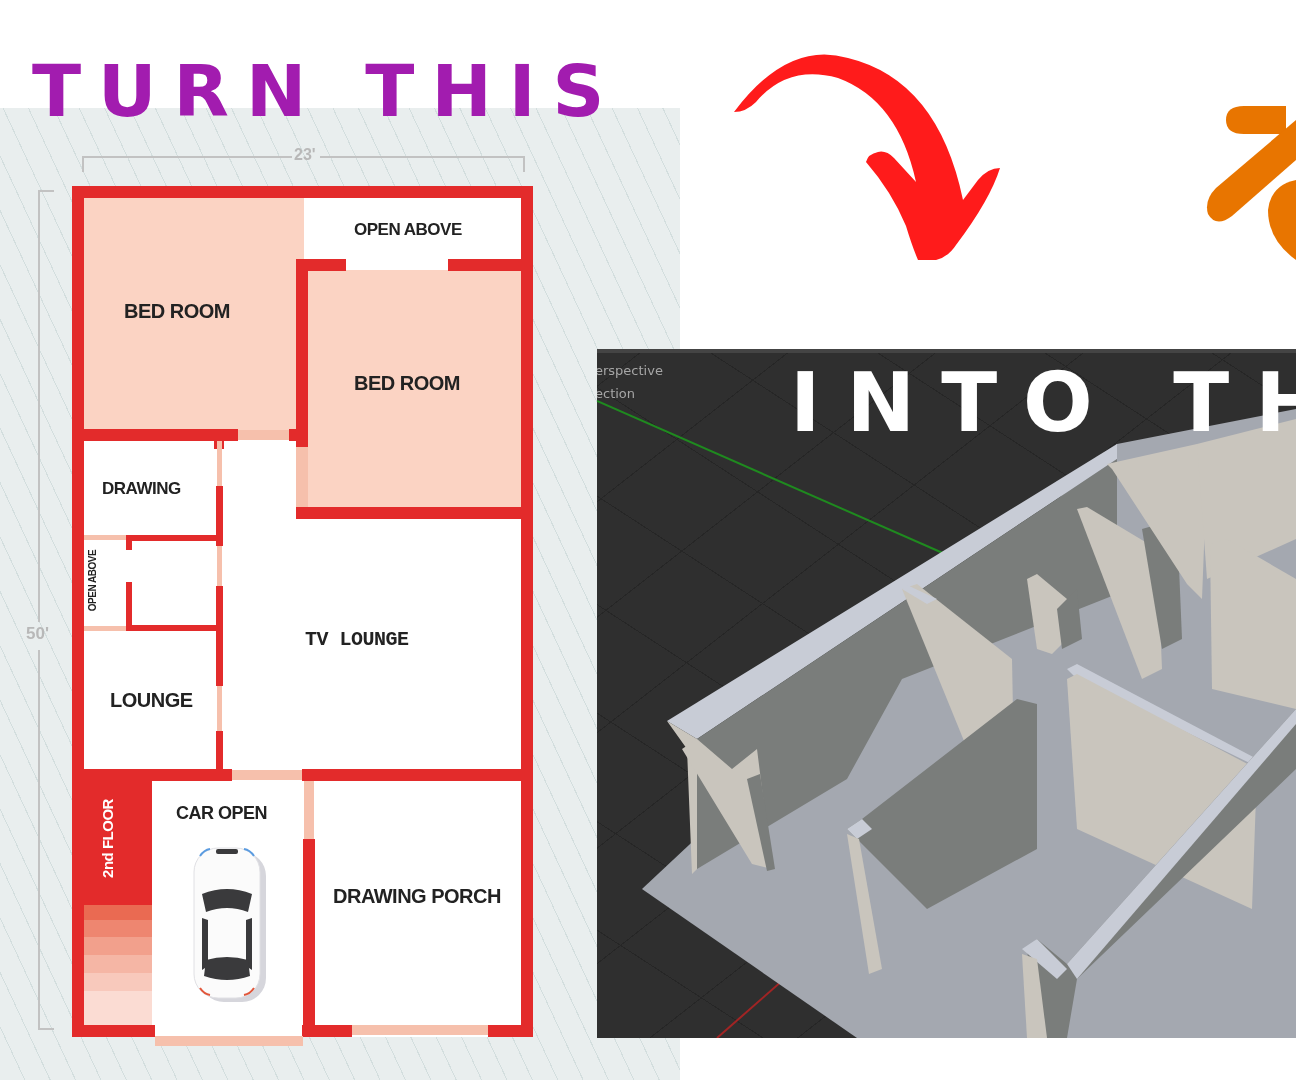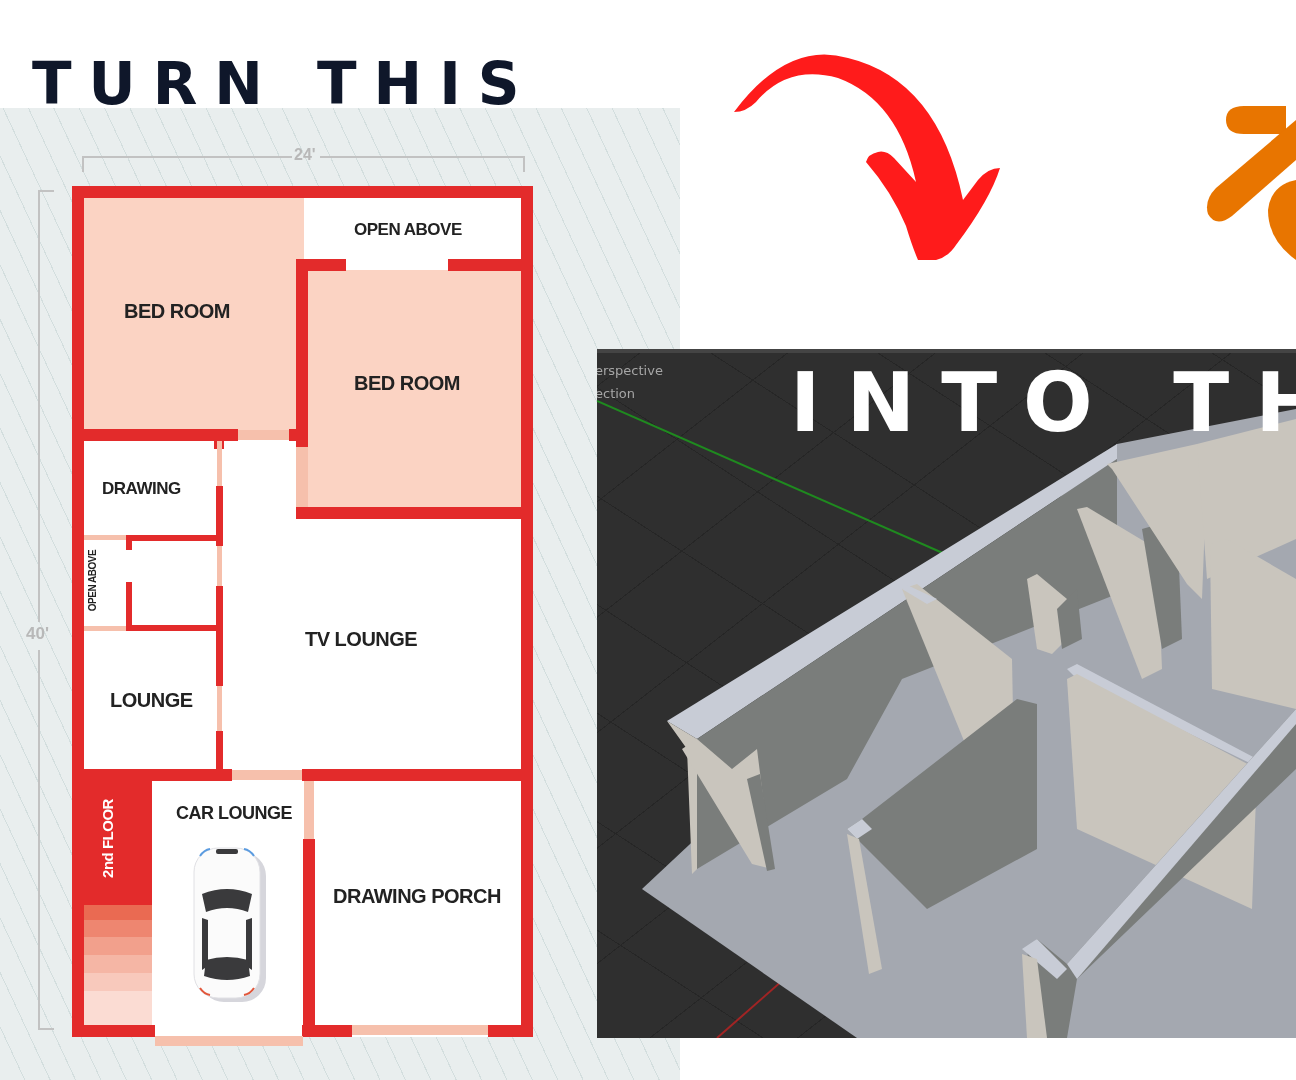--- a/index.html
+++ b/index.html
@@ -7,44 +7,44 @@
   .abs{position:absolute;}
   
   #plan-bg{left:0;top:108px;width:680px;height:972px;background-color:#e9eeee;
     background-image:repeating-linear-gradient(65deg, transparent 0px, transparent 22px, #d3dede 22px, #d3dede 23px);}
   .wall{position:absolute;background:#e32b2b;}
   .door{position:absolute;background:#f6c0ac;}
   .room{position:absolute;}
   .rlabel{position:absolute;font-weight:bold;color:#222;font-size:20px;letter-spacing:-0.5px;text-align:center;white-space:nowrap;}
   .dim{position:absolute;color:#b8b8b8;font-size:16px;font-weight:bold;}
   .dimline{position:absolute;background:#c2c2c2;}
-  #title-turn{left:32px;top:55px;font-size:58px;font-weight:900;letter-spacing:17px;color:#0f172a;font-family:"DejaVu Sans",sans-serif;line-height:1;}
+  #title-turn{left:32px;top:55px;font-size:72px;font-weight:900;letter-spacing:17px;color:#a21caf;font-family:"DejaVu Sans",sans-serif;line-height:1;}
   #viewport{left:597px;top:349px;width:791px;height:689px;background:#2f2f2f;overflow:hidden;
     background-image:
       repeating-linear-gradient(33deg, transparent 0px, transparent 90px, #262626 90px, #262626 91px),
       repeating-linear-gradient(-38deg, transparent 0px, transparent 90px, #262626 90px, #262626 91px);}
   #vp-topbar{left:0;top:0;width:699px;height:4px;background:#444;}
   .vp-text{position:absolute;color:#a6a6a6;font-size:13px;font-family:"DejaVu Sans",sans-serif;}
   #title-into{left:790px;top:362px;font-size:82px;font-weight:900;letter-spacing:26px;color:#fff;font-family:"DejaVu Sans",sans-serif;line-height:1;white-space:nowrap;}
 </style>
 </head>
 <body>
 
 <div id="plan-bg" class="abs"></div>
 
 <div class="dimline" style="left:82px;top:156px;width:210px;height:2px;"></div>
 <div class="dimline" style="left:320px;top:156px;width:205px;height:2px;"></div>
 <div class="dimline" style="left:82px;top:156px;width:2px;height:16px;"></div>
 <div class="dimline" style="left:523px;top:156px;width:2px;height:16px;"></div>
-<div class="dim" style="left:294px;top:146px;">24'</div>
+<div class="dim" style="left:294px;top:146px;">23'</div>
 <div class="dimline" style="left:38px;top:190px;width:2px;height:432px;"></div>
 <div class="dimline" style="left:38px;top:650px;width:2px;height:380px;"></div>
 <div class="dimline" style="left:38px;top:190px;width:16px;height:2px;"></div>
 <div class="dimline" style="left:38px;top:1028px;width:16px;height:2px;"></div>
-<div class="dim" style="left:26px;top:624px;font-size:17px;">40'</div>
+<div class="dim" style="left:26px;top:624px;font-size:17px;">50'</div>
 
 <div class="abs" style="left:0;top:0;width:0;height:0;">
 
   <div class="room" style="left:72px;top:186px;width:461px;height:851px;background:#fff;"></div>
 
   <div class="room" style="left:84px;top:198px;width:220px;height:233px;background:#fbd3c3;"></div>
 
   <div class="room" style="left:308px;top:270px;width:214px;height:242px;background:#fbd3c3;"></div>
 
   <div class="wall" style="left:72px;top:186px;width:461px;height:12px;"></div>
@@ -94,24 +94,24 @@
   <div class="room" style="left:84px;top:937px;width:68px;height:18px;background:#f2a08c;"></div>
   <div class="room" style="left:84px;top:955px;width:68px;height:18px;background:#f5b6a5;"></div>
   <div class="room" style="left:84px;top:973px;width:68px;height:18px;background:#f8c9bc;"></div>
   <div class="room" style="left:84px;top:991px;width:68px;height:34px;background:#fbdcd3;"></div>
 
   <div class="rlabel" style="left:124px;top:300px;">BED ROOM</div>
   <div class="rlabel" style="left:354px;top:220px;font-size:17px;">OPEN ABOVE</div>
   <div class="rlabel" style="left:354px;top:372px;">BED ROOM</div>
   <div class="rlabel" style="left:102px;top:479px;font-size:17px;">DRAWING</div>
   <div class="rlabel" style="left:62px;top:575px;font-size:10px;transform:rotate(-90deg);">OPEN ABOVE</div>
-  <div class="rlabel" style="left:305px;top:628px;">TV LOUNGE</div>
+  <div class="rlabel" style="left:305px;top:628px;font-family:Liberation Mono, monospace;">TV LOUNGE</div>
   <div class="rlabel" style="left:110px;top:689px;">LOUNGE</div>
   <div class="rlabel" style="left:68px;top:830px;font-size:15px;color:#fff;transform:rotate(-90deg);">2nd FLOOR</div>
-  <div class="rlabel" style="left:176px;top:803px;font-size:18px;">CAR LOUNGE</div>
+  <div class="rlabel" style="left:176px;top:803px;font-size:18px;">CAR OPEN</div>
   <div class="rlabel" style="left:333px;top:885px;">DRAWING PORCH</div>
 
   <svg class="abs" style="left:188px;top:846px;" width="84" height="160" viewBox="0 0 84 160">
     <rect x="12" y="6" width="66" height="150" rx="24" fill="#d6d6dc"></rect>
     <rect x="6" y="2" width="66" height="150" rx="24" fill="#fbfbfb" stroke="#e0e0e4"></rect>
     <path d="M14 48 Q39 38 64 48 L60 66 Q39 58 18 66 Z" fill="#3a3a3c"></path>
     <path d="M14 72 L20 74 L20 120 L14 124 Z" fill="#3a3a3c"></path>
     <path d="M64 72 L58 74 L58 120 L64 124 Z" fill="#3a3a3c"></path>
     <path d="M18 114 Q39 108 60 114 L62 130 Q39 138 16 130 Z" fill="#3a3a3c"></path>
     <rect x="28" y="3" width="22" height="5" rx="2" fill="#3a3a3c"></rect>

